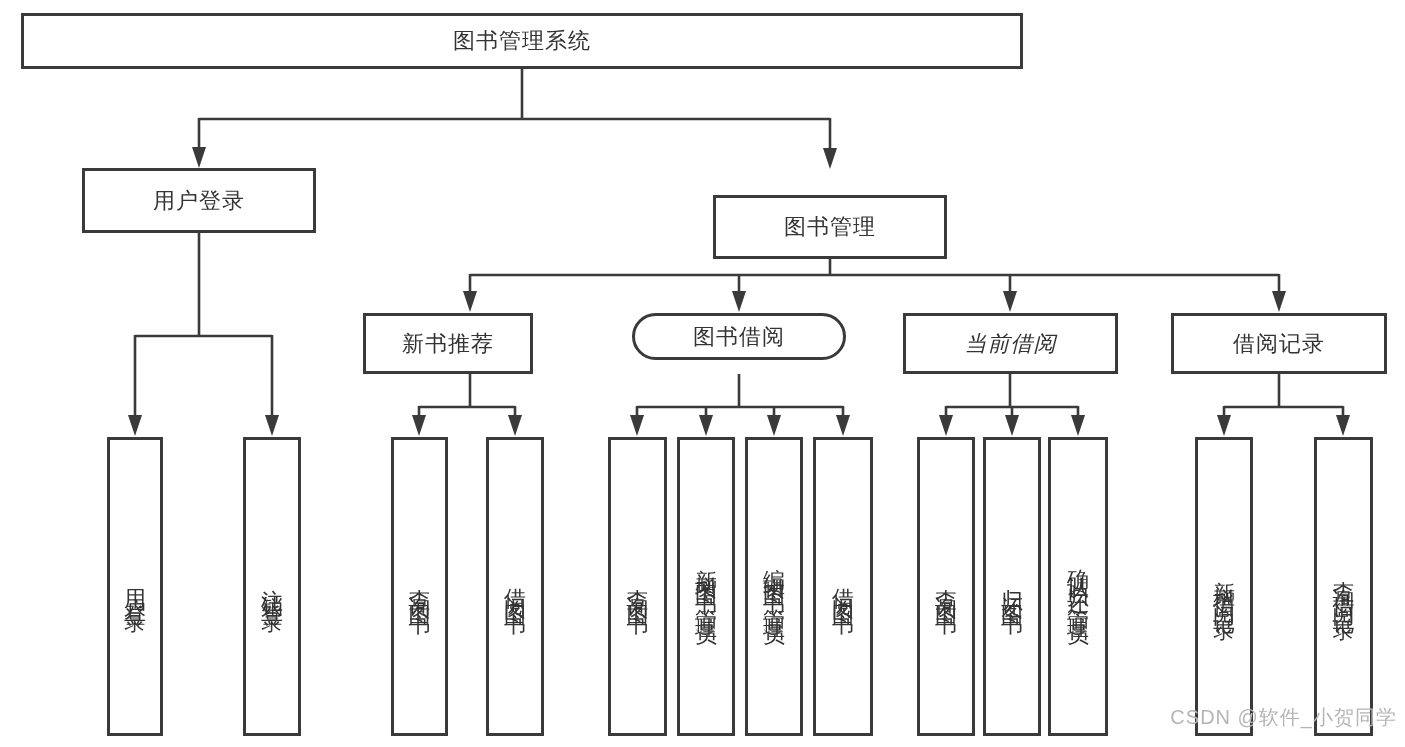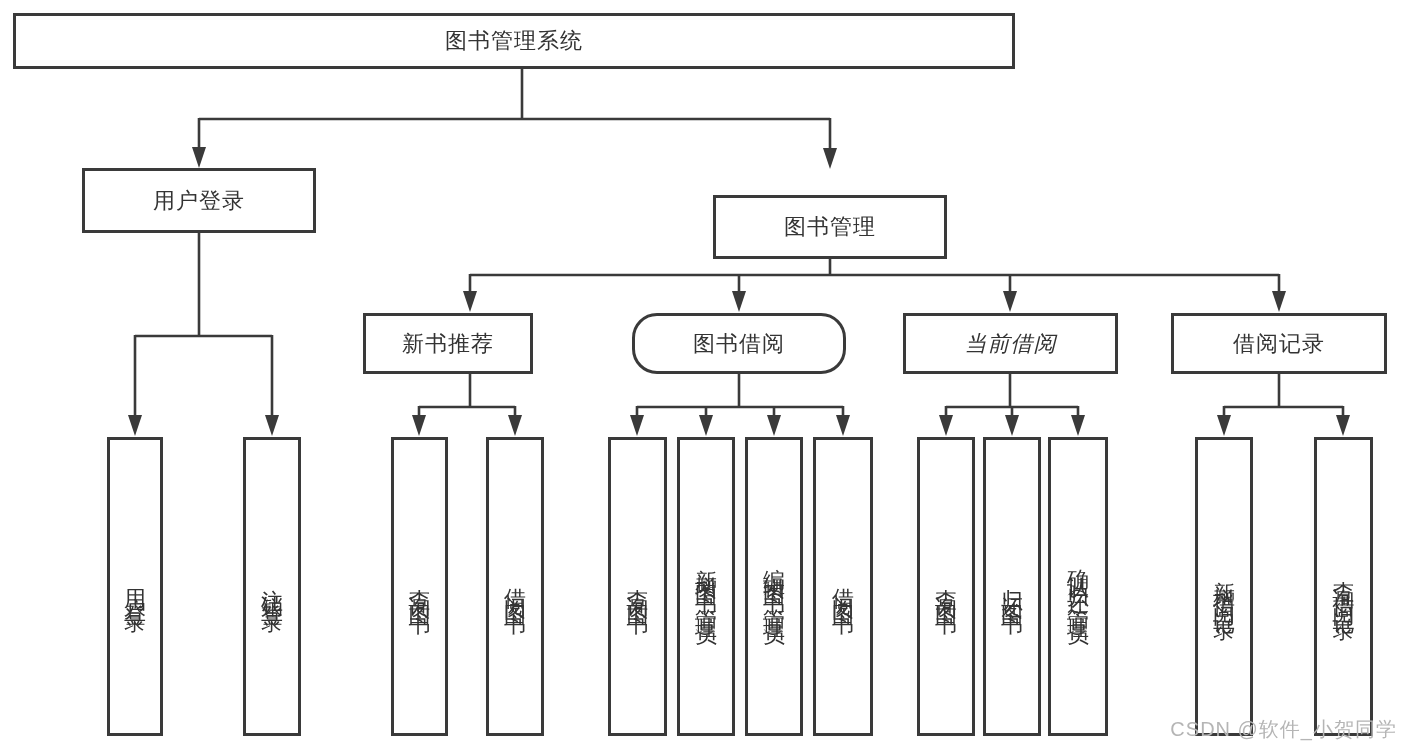--- a/index.html
+++ b/index.html
@@ -43,21 +43,21 @@
     text-orientation: mixed;
   }
   .node.v span {
     letter-spacing: 8px;
     line-height: 1;
     white-space: nowrap;
   }
   .watermark {
     position: absolute;
     right: 8px;
-    bottom: 4px;
+    bottom: 16px;
     font-size: 20px;
     color: #b5b5b5;
     letter-spacing: 1px;
     z-index: 2;
     white-space: nowrap;
   }
 </style>
 </head>
 <body>
 
@@ -134,35 +134,35 @@
         <line x1="1279" y1="374" x2="1279" y2="407"></line>
         <line x1="1224" y1="407" x2="1343" y2="407"></line>
         <line x1="1224" y1="406" x2="1224" y2="418"></line>
         <polygon points="1217,415 1231,415 1224,436" stroke="none"></polygon>
         <line x1="1343" y1="406" x2="1343" y2="418"></line>
         <polygon points="1336,415 1350,415 1343,436" stroke="none"></polygon>
       </g>
     </g>
   </svg>
 
-  <div class="node h" style="left:13px; top:13px; width:1002px; height:56px;">
+  <div class="node h" style="left:21px; top:13px; width:1002px; height:56px;">
     <span>图书管理系统</span>
   </div>
 
   <div class="node h" style="left:82px; top:168px; width:234px; height:65px;">
     <span>用户登录</span>
   </div>
   <div class="node h" style="left:713px; top:169px; width:234px; height:64px;margin-top:26px;">
     <span>图书管理</span>
   </div>
 
   <div class="node h" style="left:363px; top:313px; width:170px; height:61px;">
     <span>新书推荐</span>
   </div>
-  <div class="node h" style="left:632px; top:313px; width:214px; height:61px;border-radius:25px;">
+  <div class="node h" style="left:632px; top:313px; width:214px; height:47px;border-radius:25px;">
     <span>图书借阅</span>
   </div>
   <div class="node h" style="left:903px; top:313px; width:215px; height:61px;font-style:italic;">
     <span>当前借阅</span>
   </div>
   <div class="node h" style="left:1171px; top:313px; width:216px; height:61px;">
     <span>借阅记录</span>
   </div>
 
   <div class="node v" style="left:107px; top:437px; width:56px; height:299px;">

